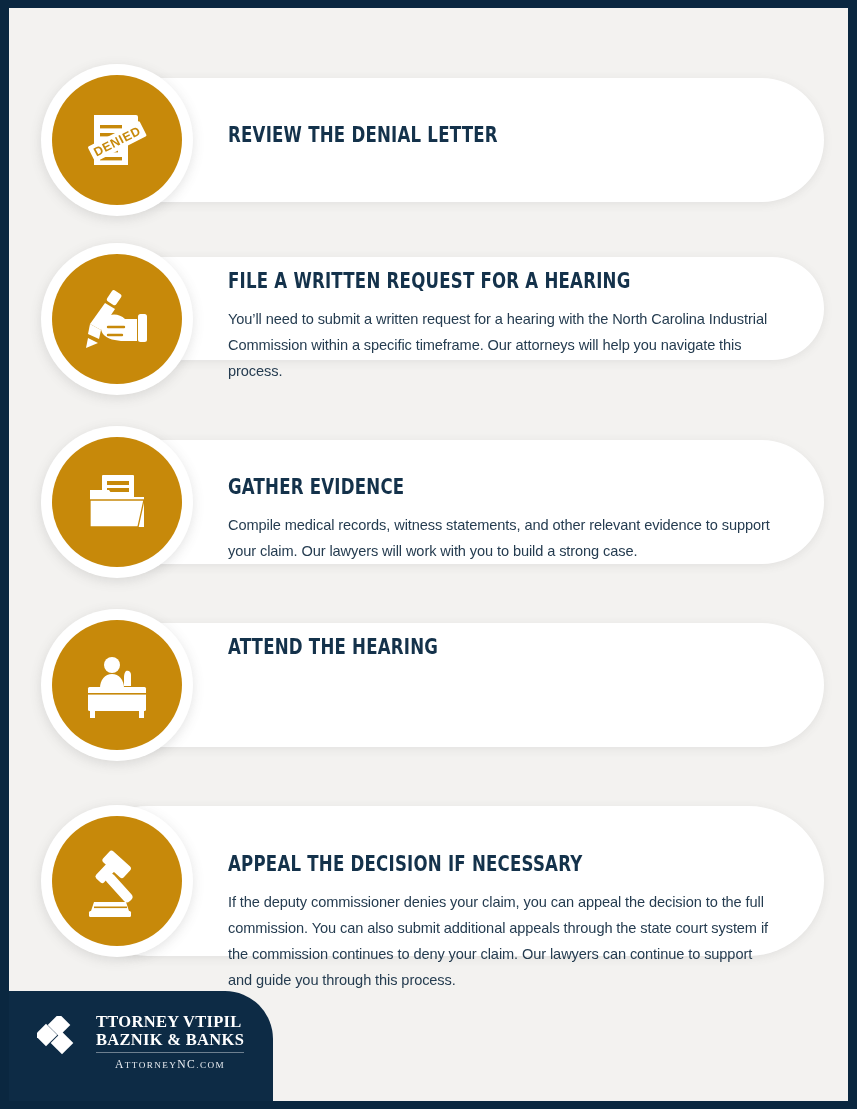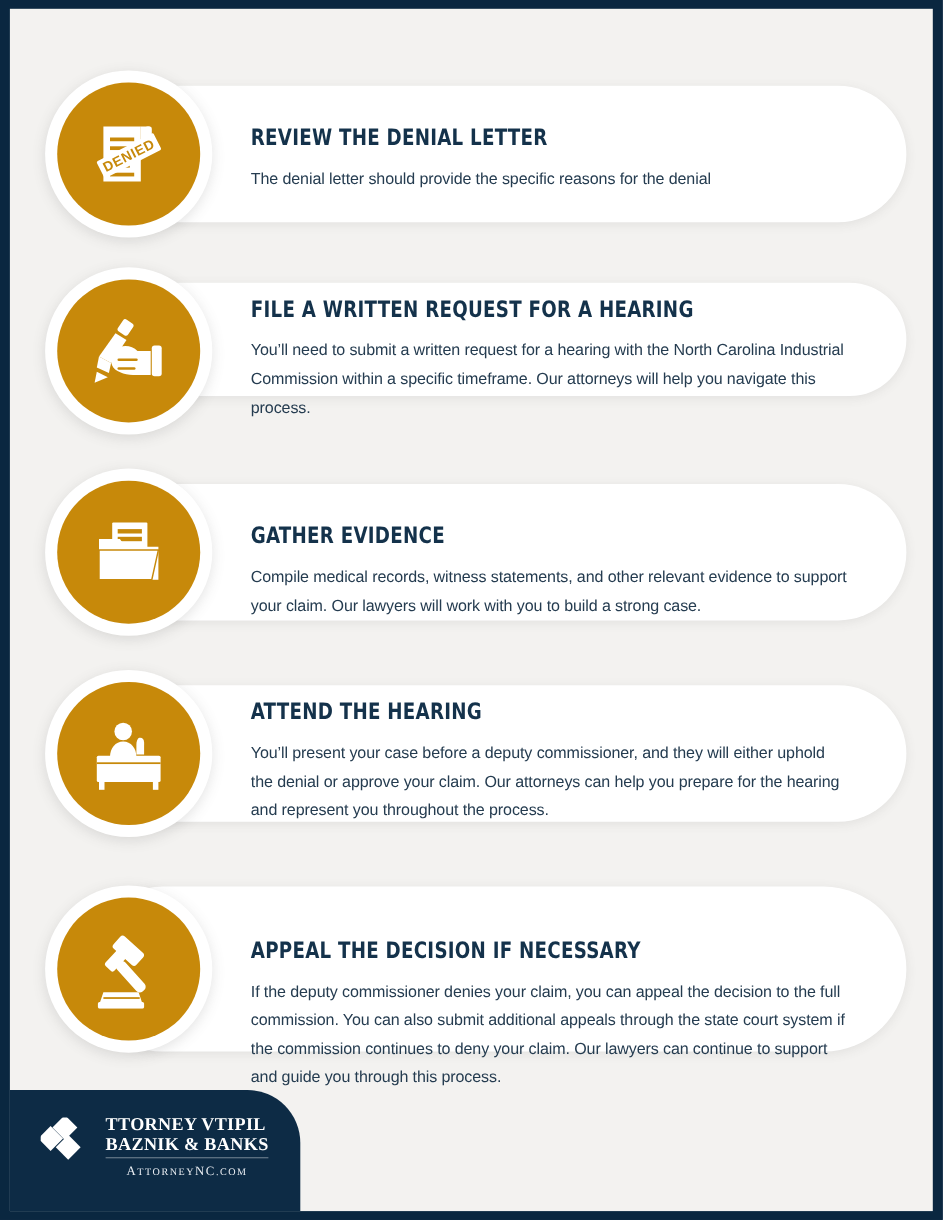--- a/index.html
+++ b/index.html
@@ -120,23 +120,22 @@
   #logo-domain .big { font-size:11.6px; }
 </style>
 </head>
 <body>
 
 <div id="page">
   <div id="canvas">
 
     <div class="step" style="top:56px;">
       <div class="card" style="top:14px; width:751px; height:124px;">
-        <div class="card-inner" style="padding-top:36px;">
+        <div class="card-inner" style="padding-top:46px;">
           <div class="step-title">REVIEW THE DENIAL LETTER</div>
-          <div class="step-desc" style="margin-top:12px;">The denial letter should provide the specific reasons for the denial</div>
         </div>
       </div>
       <div class="badge" style="top:0px;">
         <div class="badge-disc">
           <svg width="74" height="74" viewBox="0 0 74 74" aria-hidden="true">
             <g fill="#ffffff">
               <path d="M14 12 h34 v50 h-34 z"></path>
               <path d="M48 12 h8 v14 h-8 z"></path>
               <rect x="52" y="12" width="6" height="16" rx="2"></rect>
             </g>
@@ -210,21 +209,20 @@
             <path d="M9 34 h54 l-6 27 h-48 z" fill="#ffffff" stroke="#c7890a" stroke-width="1.3"></path>
           </svg>
         </div>
       </div>
     </div>
 
     <div class="step" style="top:601px;">
       <div class="card" style="top:14px; width:751px; height:124px;">
         <div class="card-inner" style="padding-top:13px;">
           <div class="step-title">ATTEND THE HEARING</div>
-          <div class="step-desc" style="margin-top:12px;">You’ll present your case before a deputy commissioner, and they will either uphold the denial or approve your claim. Our attorneys can help you prepare for the hearing and represent you throughout the process.</div>
         </div>
       </div>
       <div class="badge" style="top:0px;">
         <div class="badge-disc">
           <svg width="72" height="72" viewBox="0 0 72 72" aria-hidden="true">
             <g fill="#ffffff">
 
               <circle cx="31" cy="16" r="8"></circle>
 
               <path d="M19 39 c0 -8 5 -14 12 -14 c7 0 12 6 12 14 z"></path>

